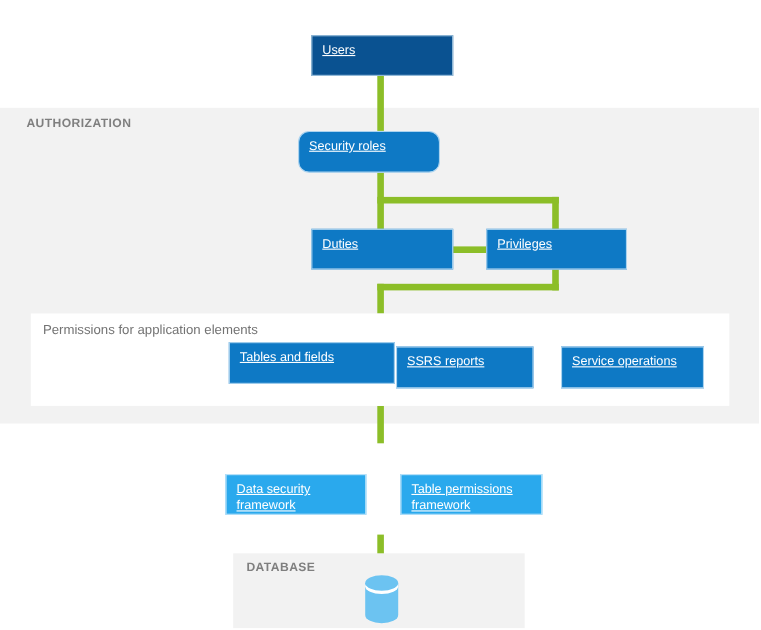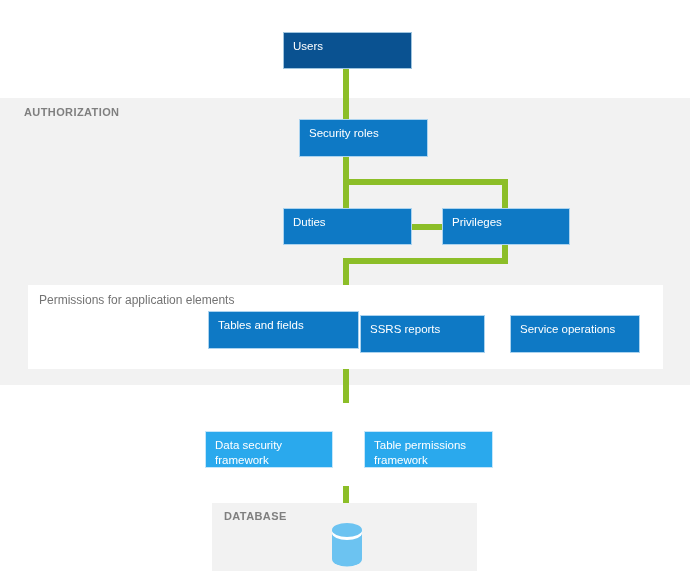--- a/index.html
+++ b/index.html
@@ -6,21 +6,21 @@
   .stage{position:relative;width:692px;height:573px;background:#ffffff;overflow:hidden;}
   .section{position:absolute;background:var(--section-bg);}
   .section-label{
     font-weight:bold;font-size:11px;color:var(--section-label);
     letter-spacing:.4px;padding:8px 0 0 10px;white-space:nowrap;
   }
   .panel{position:absolute;background:var(--panel-white);}
   .panel-title{font-size:12px;color:#737373;padding:8px 0 0 11px;}
   .node{
     position:absolute;box-sizing:border-box;color:#ffffff;
-    font-size:11.5px;line-height:1.3;padding:6px 6px 0 9px;
+    font-size:11.5px;line-height:1.3;padding:6px 6px 0 9px;text-decoration:underline;
   }
   .node.dark{background:var(--dark-blue);border:1px solid #9fc4de;}
   .node.mid{background:var(--medium-blue);border:1px solid #abd3ef;}
   .node.light{background:var(--light-blue);border:1px solid #c4e6fa;}
   .conn{position:absolute;background:var(--connector-green);}
   .db-icon{position:absolute;}
 </style>
 </head>
 <body>
 
@@ -48,21 +48,21 @@
   <div class="conn" style="left:343px;top:486px;width:6px;height:17px;"></div>
 
   <div class="panel" style="left:28px;top:285px;width:635px;height:84px;">
     <div class="panel-title">Permissions for application elements</div>
   </div>
 
   <div class="node dark" style="left:283px;top:32px;width:129px;height:37px;">
     <span>Users</span>
   </div>
 
-  <div class="node mid" style="left:299px;top:119px;width:129px;height:38px;">
+  <div class="node mid" style="left:271px;top:119px;width:129px;height:38px;border-radius:10px;">
     <span>Security roles</span>
   </div>
 
   <div class="node mid" style="left:283px;top:208px;width:129px;height:37px;">
     <span>Duties</span>
   </div>
 
   <div class="node mid" style="left:442px;top:208px;width:128px;height:37px;">
     <span>Privileges</span>
   </div>

